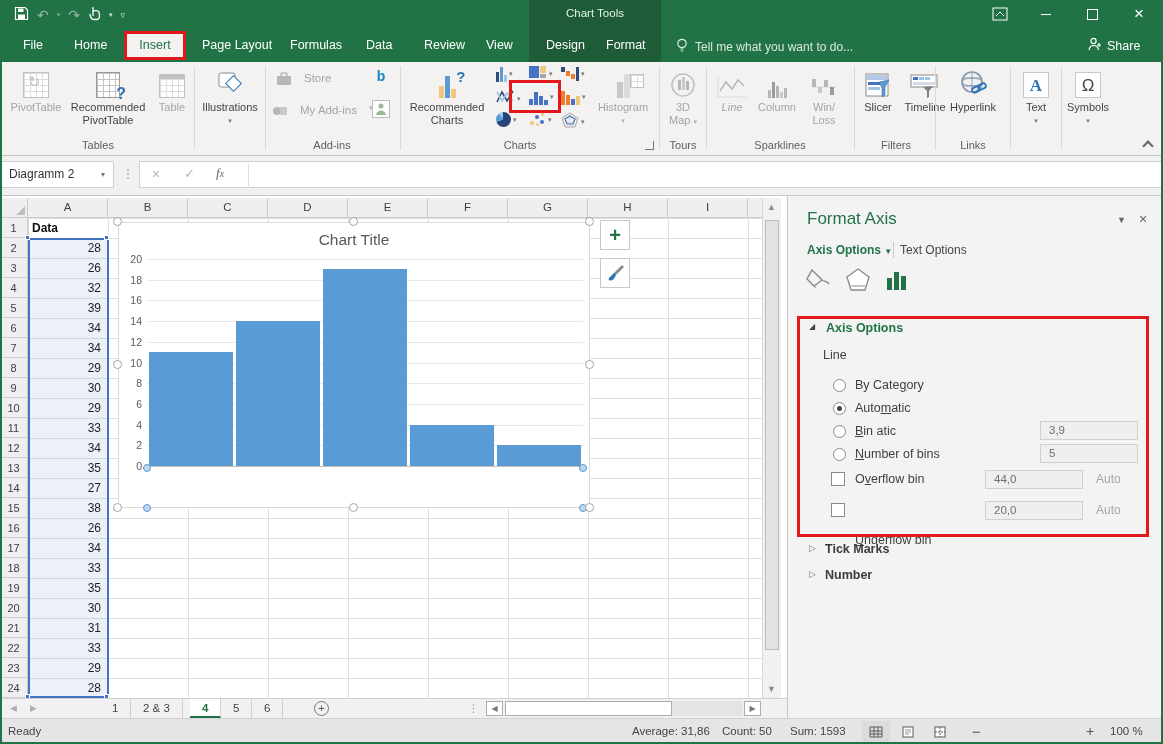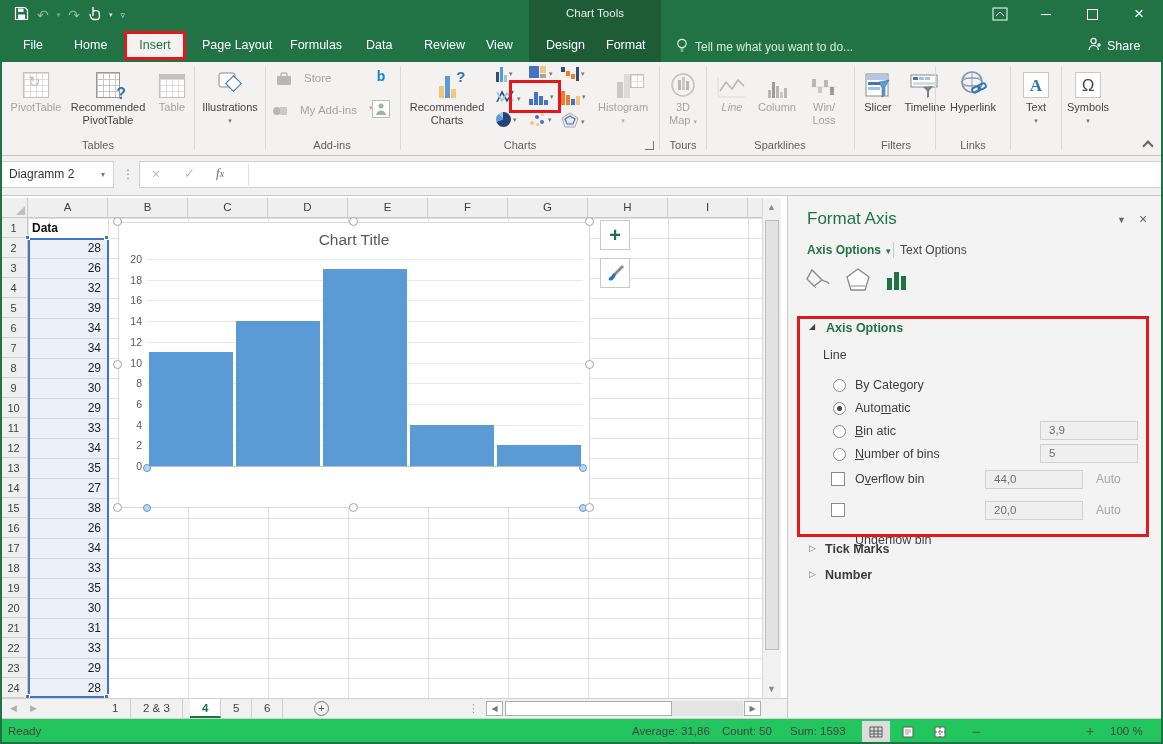--- a/index.html
+++ b/index.html
@@ -75,21 +75,21 @@
   .vthumb { position:absolute; left:2px; width:14px; background:#E2E2E2; border:1px solid #BDBDBD; }
 
   
   .tabsbar { position:absolute; left:0; top:698px; width:787px; height:20px; background:#F1F1F1; border-top:1px solid #D0D0D0; }
   .stab { position:absolute; top:0; height:19px; line-height:19px; padding:0 12px; color:#444; font-size:11.5px; border-right:1px solid #D0D0D0; }
   .stab.active { background:#fff; color:#217346; font-weight:bold; border-bottom:2px solid #217346; }
   .hthumb { position:absolute; top:2px; height:15px; background:#fff; border:1px solid #ADADAD; }
   .sbtn { position:absolute; top:2px; width:17px; height:15px; background:#fff; border:1px solid #ADADAD; color:#777; font-size:8px; text-align:center; line-height:14px; }
 
   
-  .statusbar { position:absolute; left:0; top:718px; width:1163px; height:26px; background:#22c55e; border-top:1px solid #D1D1D1; }
+  .statusbar { position:absolute; left:0; top:718px; width:1163px; height:26px; background:#e5e5e5; border-top:1px solid #D1D1D1; }
   .sitem { position:absolute; top:0; height:25px; line-height:25px; color:#444; font-size:11.5px; }
   .viewbtn { position:absolute; top:2px; width:28px; height:21px; display:flex; align-items:center; justify-content:center; }
 
   
   .panel { position:absolute; left:787px; top:196px; width:376px; height:522px; background:#F3F3F3; border-left:1px solid #C8C8C8; }
   .ptitle { position:absolute; left:807px; top:209px; font-size:17px; color:#217346; }
   .ptab1 { position:absolute; left:807px; top:243px; font-size:12px; font-weight:bold; color:#217346; }
   .ptab2 { position:absolute; left:900px; top:243px; font-size:12px; color:#444; }
   .sect-hdr { position:absolute; font-size:12.5px; font-weight:bold; color:#217346; }
   .sect-hdr2 { position:absolute; font-size:12.5px; font-weight:bold; color:#3B3B3B; }

